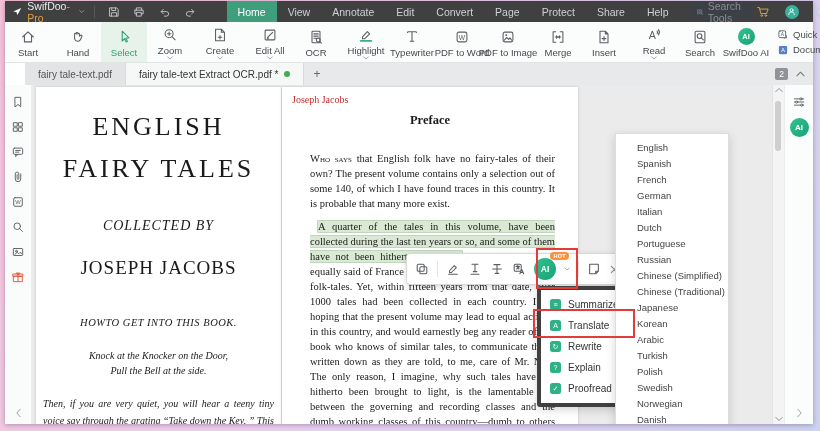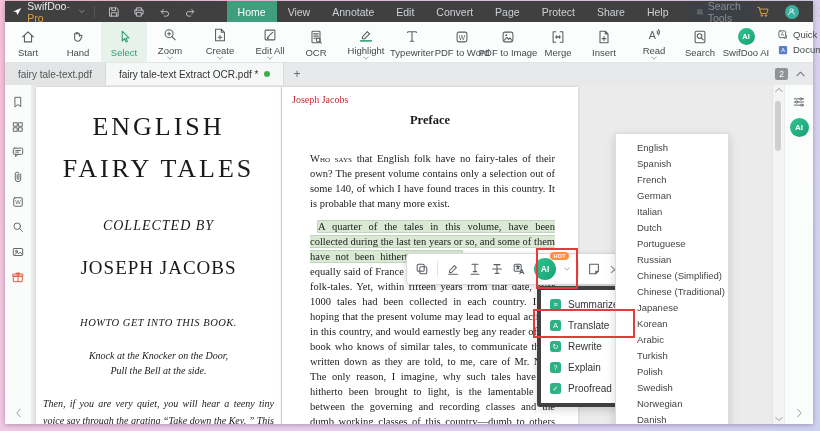--- a/index.html
+++ b/index.html
@@ -30,21 +30,21 @@
   .titem .tlabel{margin-top:2px;white-space:nowrap;}
   .titem.active{background:#e6f2ea;}
   .titem.active .tlabel{color:#2f9e74;}
   .tcaret{margin-top:0px;}
   .tdiv{width:1px;background:#e6e7e8;height:26px;margin:auto 2px;}
   .trans-block{display:flex;flex-direction:column;justify-content:center;gap:3px;padding:0 8px;font-size:9.5px;color:#46494c;}
   .trans-row{display:flex;align-items:center;gap:4px;cursor:pointer;white-space:nowrap;}
   .aicircle{width:17px;height:17px;border-radius:50%;background:linear-gradient(135deg,#33c290,#17a277);
             color:#fff;font-size:7.5px;font-weight:bold;display:flex;align-items:center;justify-content:center;font-family:"Liberation Sans",sans-serif;}
   
-  .tabsbar{height:22px;background:#e7e9ea;display:flex;align-items:stretch;font-size:10px;color:#555;flex:none;}
+  .tabsbar{height:22px;background:#e7e9ea;display:flex;align-items:stretch;font-size:10px;color:#555;flex:none;margin-left:20px;}
   .tab{display:flex;align-items:center;gap:6px;padding:0 13px;border-right:1px solid #d8dadb;cursor:pointer;background:#e2e4e5;}
   .tab.active{background:#f6f8f7;color:#333;}
   .tabdot{width:6px;height:6px;border-radius:50%;background:#3fae4f;}
   .tabplus{display:flex;align-items:center;padding:0 9px;color:#666;font-size:12px;cursor:pointer;}
   .tabright{margin-left:auto;display:flex;align-items:center;gap:8px;padding-right:8px;}
   .tabbadge{background:#8f9296;color:#fff;font-size:8.5px;padding:1px 4px;border-radius:2px;cursor:pointer;}
   
   .main{flex:1;display:flex;min-height:0;position:relative;}
   .lrail{width:26px;background:#fafbfb;border-right:1px solid #ececec;display:flex;flex-direction:column;
          align-items:center;padding-top:10px;gap:11px;position:relative;flex:none;}

